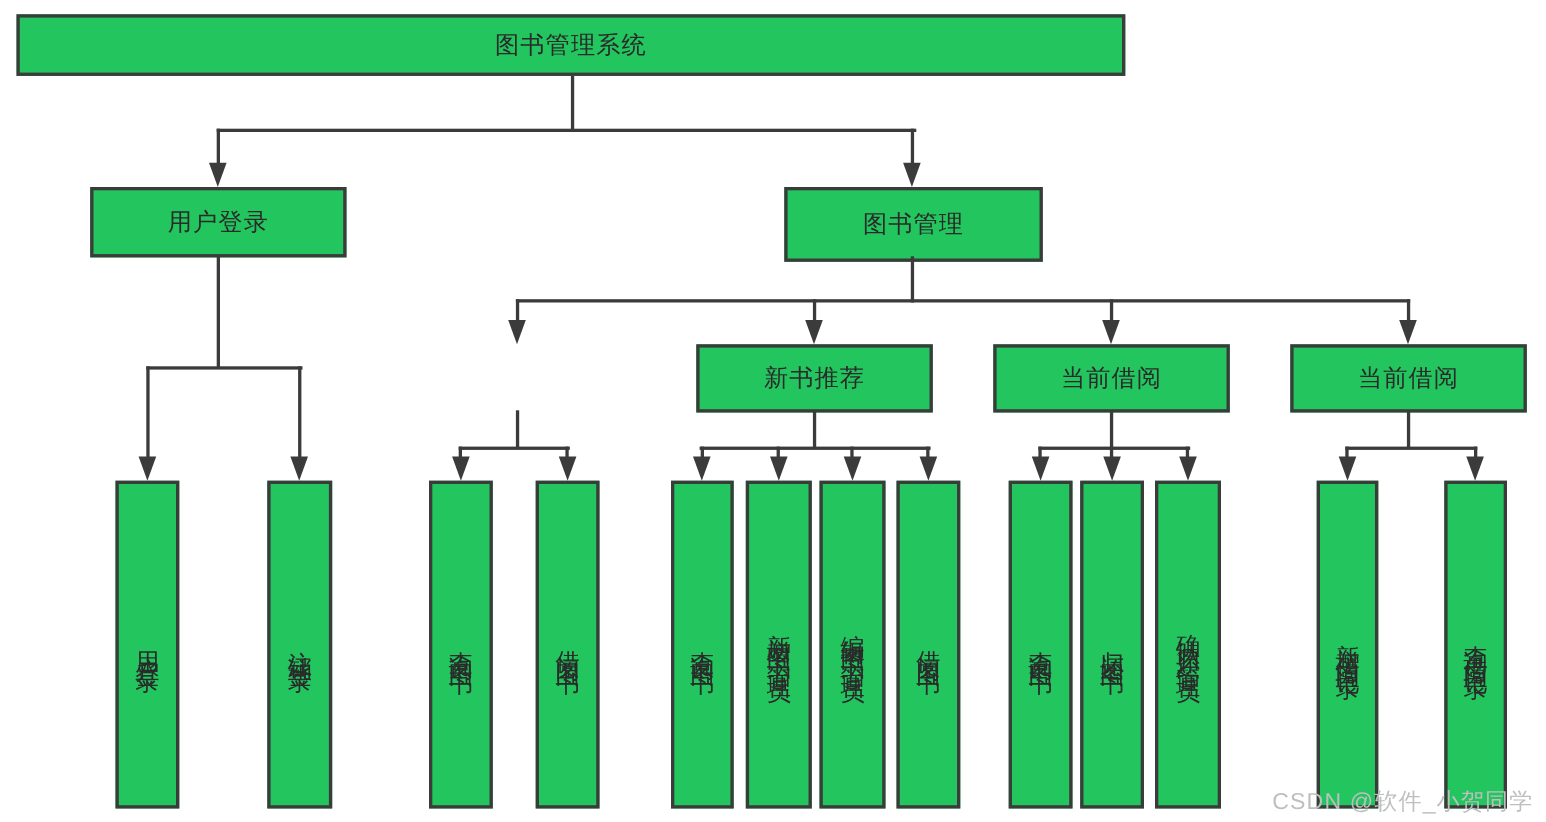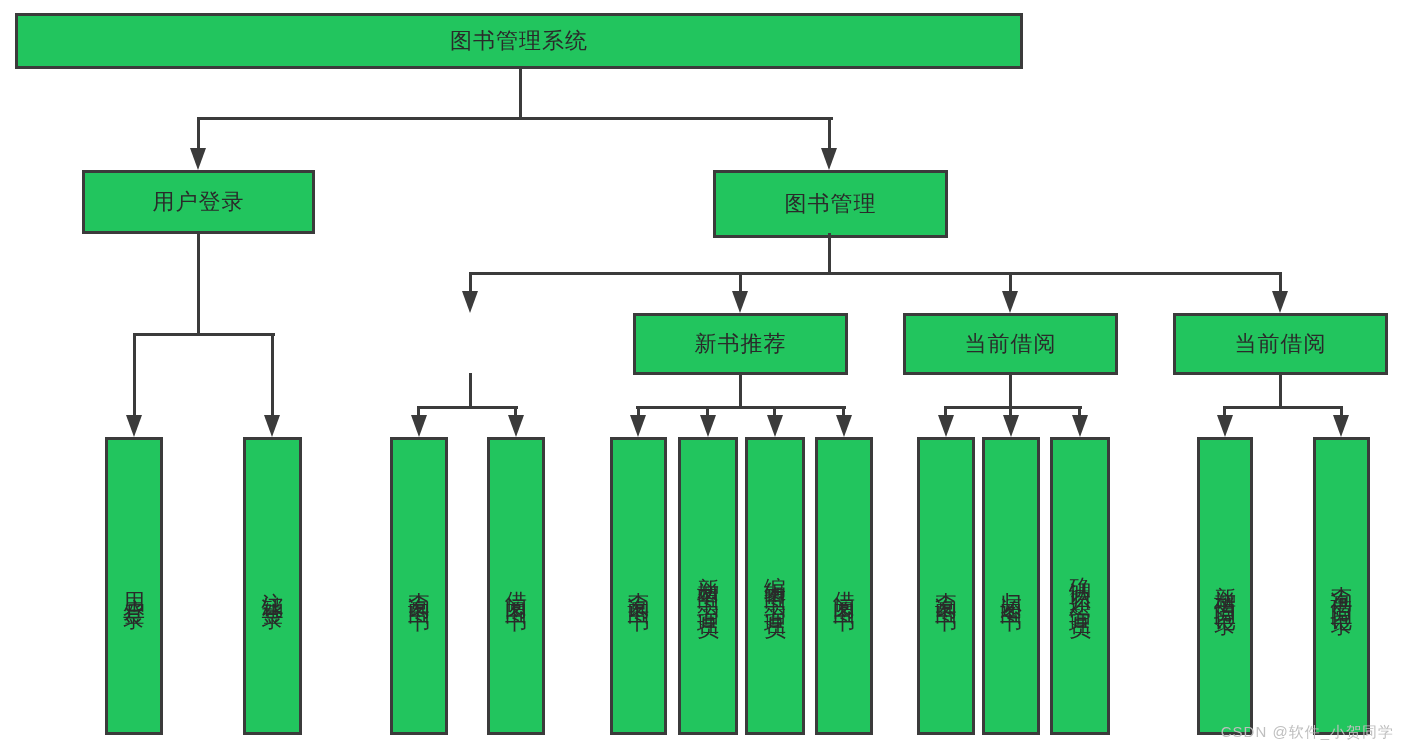--- a/index.html
+++ b/index.html
@@ -38,21 +38,21 @@
     position: absolute;
     width: 0; height: 0;
     border-left: 8px solid transparent;
     border-right: 8px solid transparent;
     border-top: 22px solid #3b3b3b;
   }
   .watermark {
     position: absolute;
     right: 11px;
     bottom: 5px;
-    font-size: 15px;
+    font-size: 21px;
     color: #bfbfbf;
     z-index: 10;
     letter-spacing: 1px;
     white-space: nowrap;
   }
 </style>
 </head>
 <body>
 
 <div class="stage">

